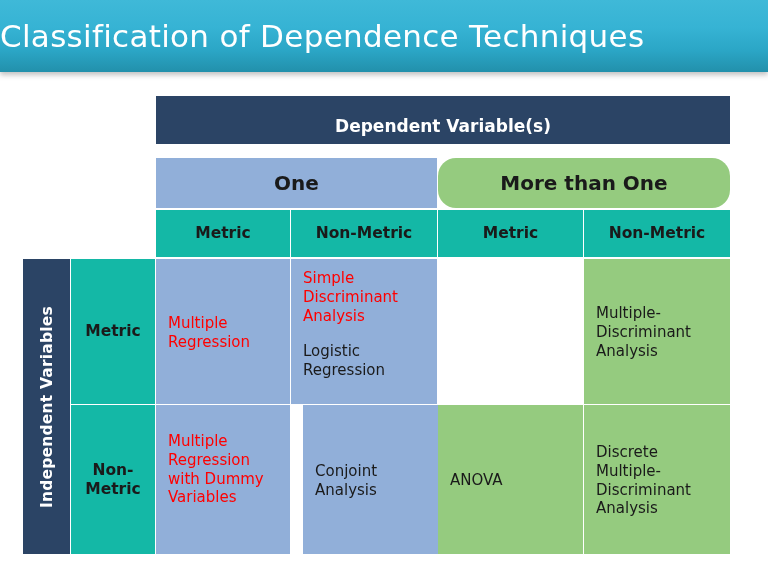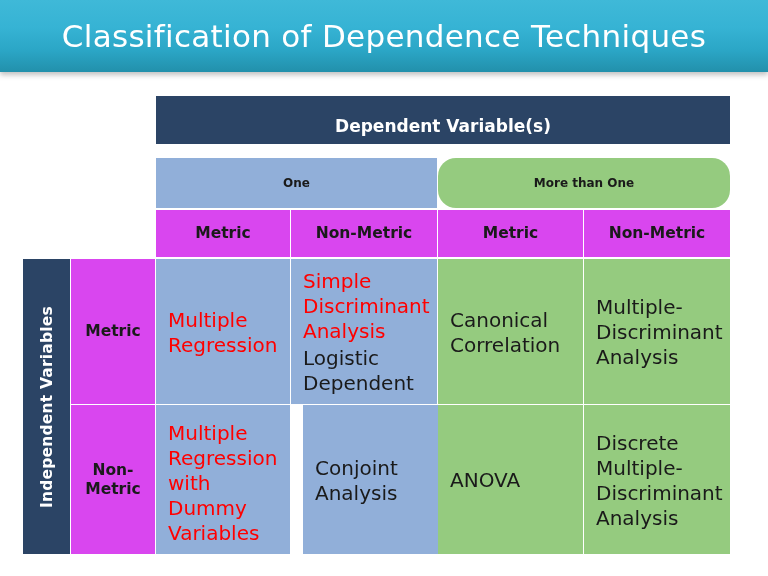--- a/index.html
+++ b/index.html
@@ -26,21 +26,21 @@
     background: linear-gradient(to bottom, #3fb9d8 0%, #36b3d4 38%, #2ba6c6 70%, #2290ab 100%);
     box-shadow: 0 3px 5px rgba(120,120,120,0.45);
   }
   #title-text {
     position: absolute;
     left: 0;
     top: 0;
     width: 768px;
     height: 72px;
     line-height: 72px;
-    text-align: center;
+    text-align: left;
     color: #ffffff;
     font-size: 31px;
     font-weight: 400;
     letter-spacing: 0.3px;
     font-family: "DejaVu Sans", sans-serif;
     white-space: nowrap;
   }
 
   
   #matrix {
@@ -54,31 +54,31 @@
   .cell {
     position: absolute;
     box-sizing: border-box;
     overflow: hidden;
   }
 
   
   .navy   { background: #2b4465; color: #ffffff; }
   .blue   { background: #91afd9; color: #1a1a1a; }
   .green  { background: #95cb7f; color: #1a1a1a; }
-  .gray   { background: #d946ef; color: #1a1a1a; }
+  .gray   { background: #14b8a6; color: #1a1a1a; }
 
   
   .hdr-main {
     font-size: 17px;
     font-weight: bold;
     text-align: center;
     line-height: 60px;
   }
   .hdr-sub {
-    font-size: 12px;
+    font-size: 20px;
     font-weight: bold;
     text-align: center;
     line-height: 50px;
   }
   .hdr-metric {
     font-size: 15.5px;
     font-weight: bold;
     text-align: center;
     line-height: 47px;
   }
@@ -105,21 +105,21 @@
     white-space: nowrap;
     font-size: 15.5px;
     font-weight: bold;
     color: #ffffff;
     letter-spacing: 0.2px;
   }
 
   
   .body-cell {
     padding: 10px 12px 8px 12px;
-    font-size: 20px;
+    font-size: 15px;
     line-height: 1.25;
   }
   .body-cell.vcenter {
     display: flex;
     flex-direction: column;
     justify-content: center;
   }
   .body-cell.vtop {
     display: flex;
     flex-direction: column;
@@ -165,27 +165,23 @@
     <span class="txt red">Multiple
 Regression</span>
   </div>
 
   <div class="cell blue body-cell vtop" style="left:268px; top:163px; width:146px; height:145px;">
     <span class="txt red">Simple
 Discriminant
 Analysis</span>
     <span class="gap"></span>
     <span class="txt black">Logistic
-Dependent</span>
-  </div>
-
-  <div class="cell green body-cell vcenter" style="left:415px; top:163px; width:145px; height:145px;">
-    <span class="txt black">Canonical
-Correlation</span>
-  </div>
+Regression</span>
+  </div>
+
 
   <div class="cell green body-cell vcenter" style="left:561px; top:163px; width:146px; height:145px;">
     <span class="txt black">Multiple-
 Discriminant
 Analysis</span>
   </div>
 
   <div class="cell blue body-cell vtop" style="left:133px; top:309px; width:134px; height:149px;">
     <span class="gap"></span>
     <span class="txt red">Multiple

